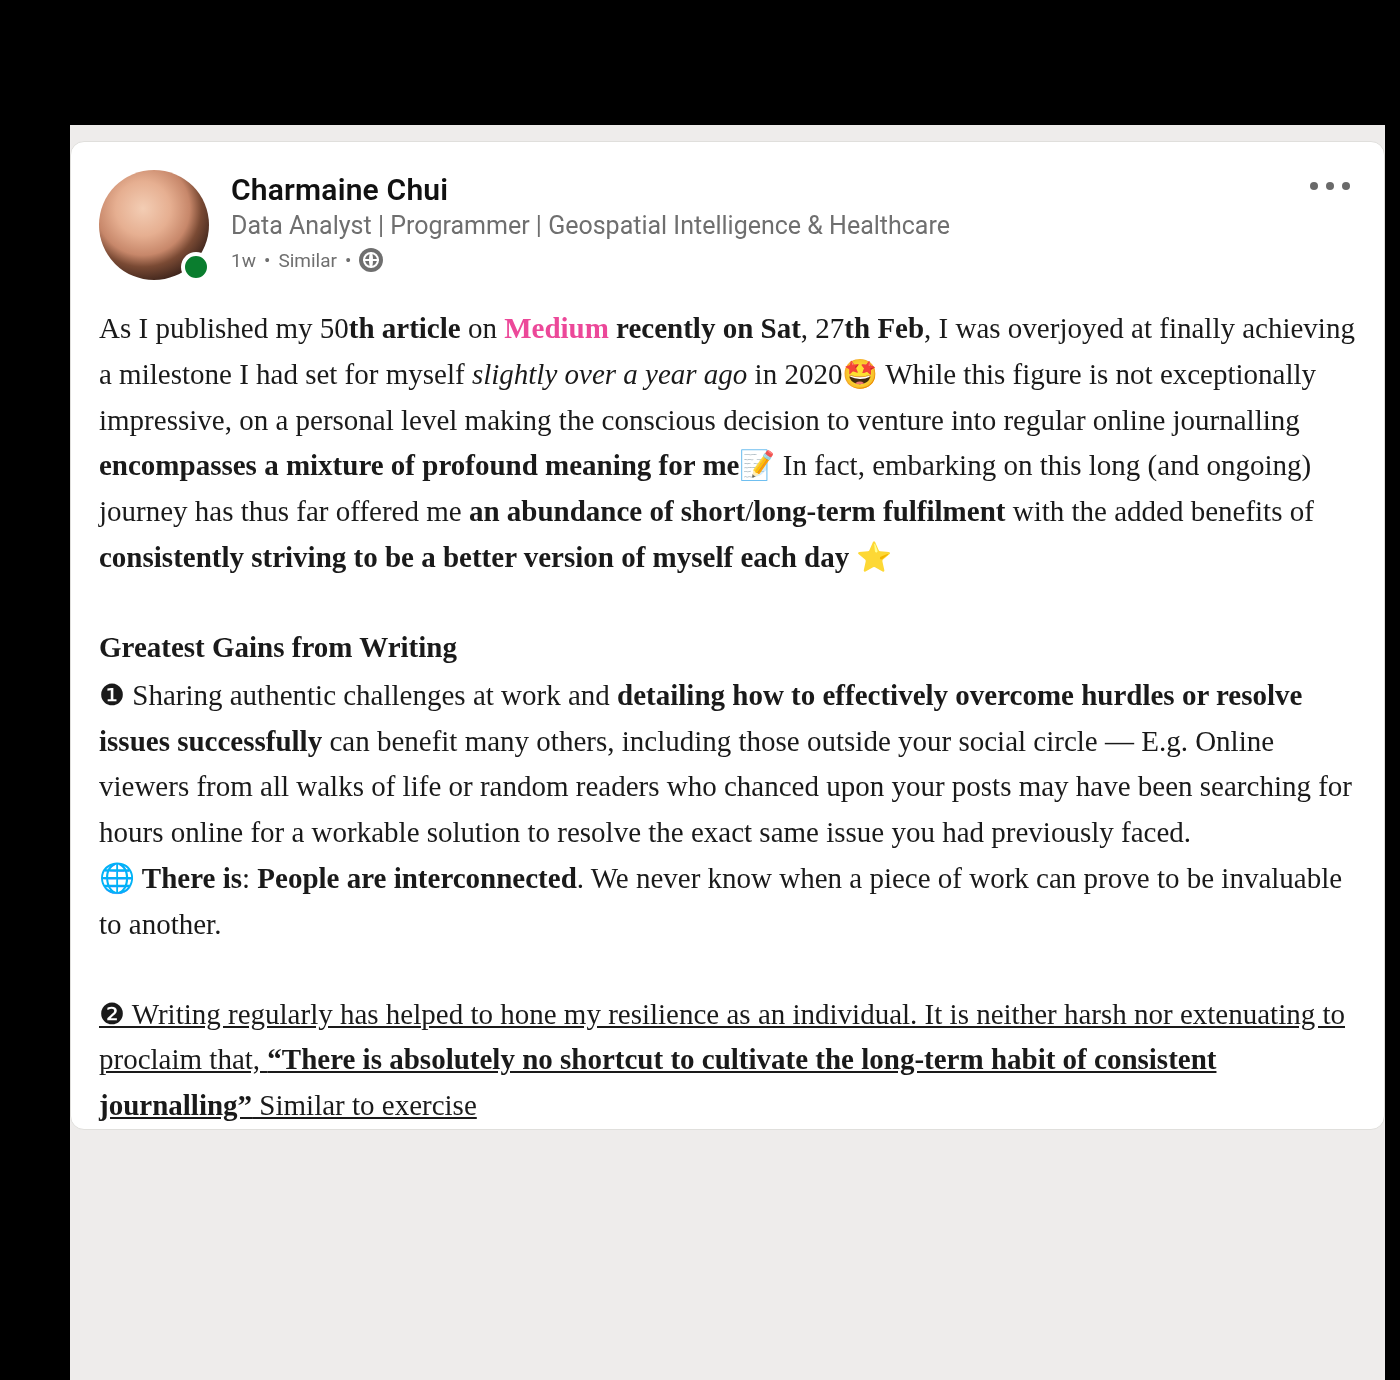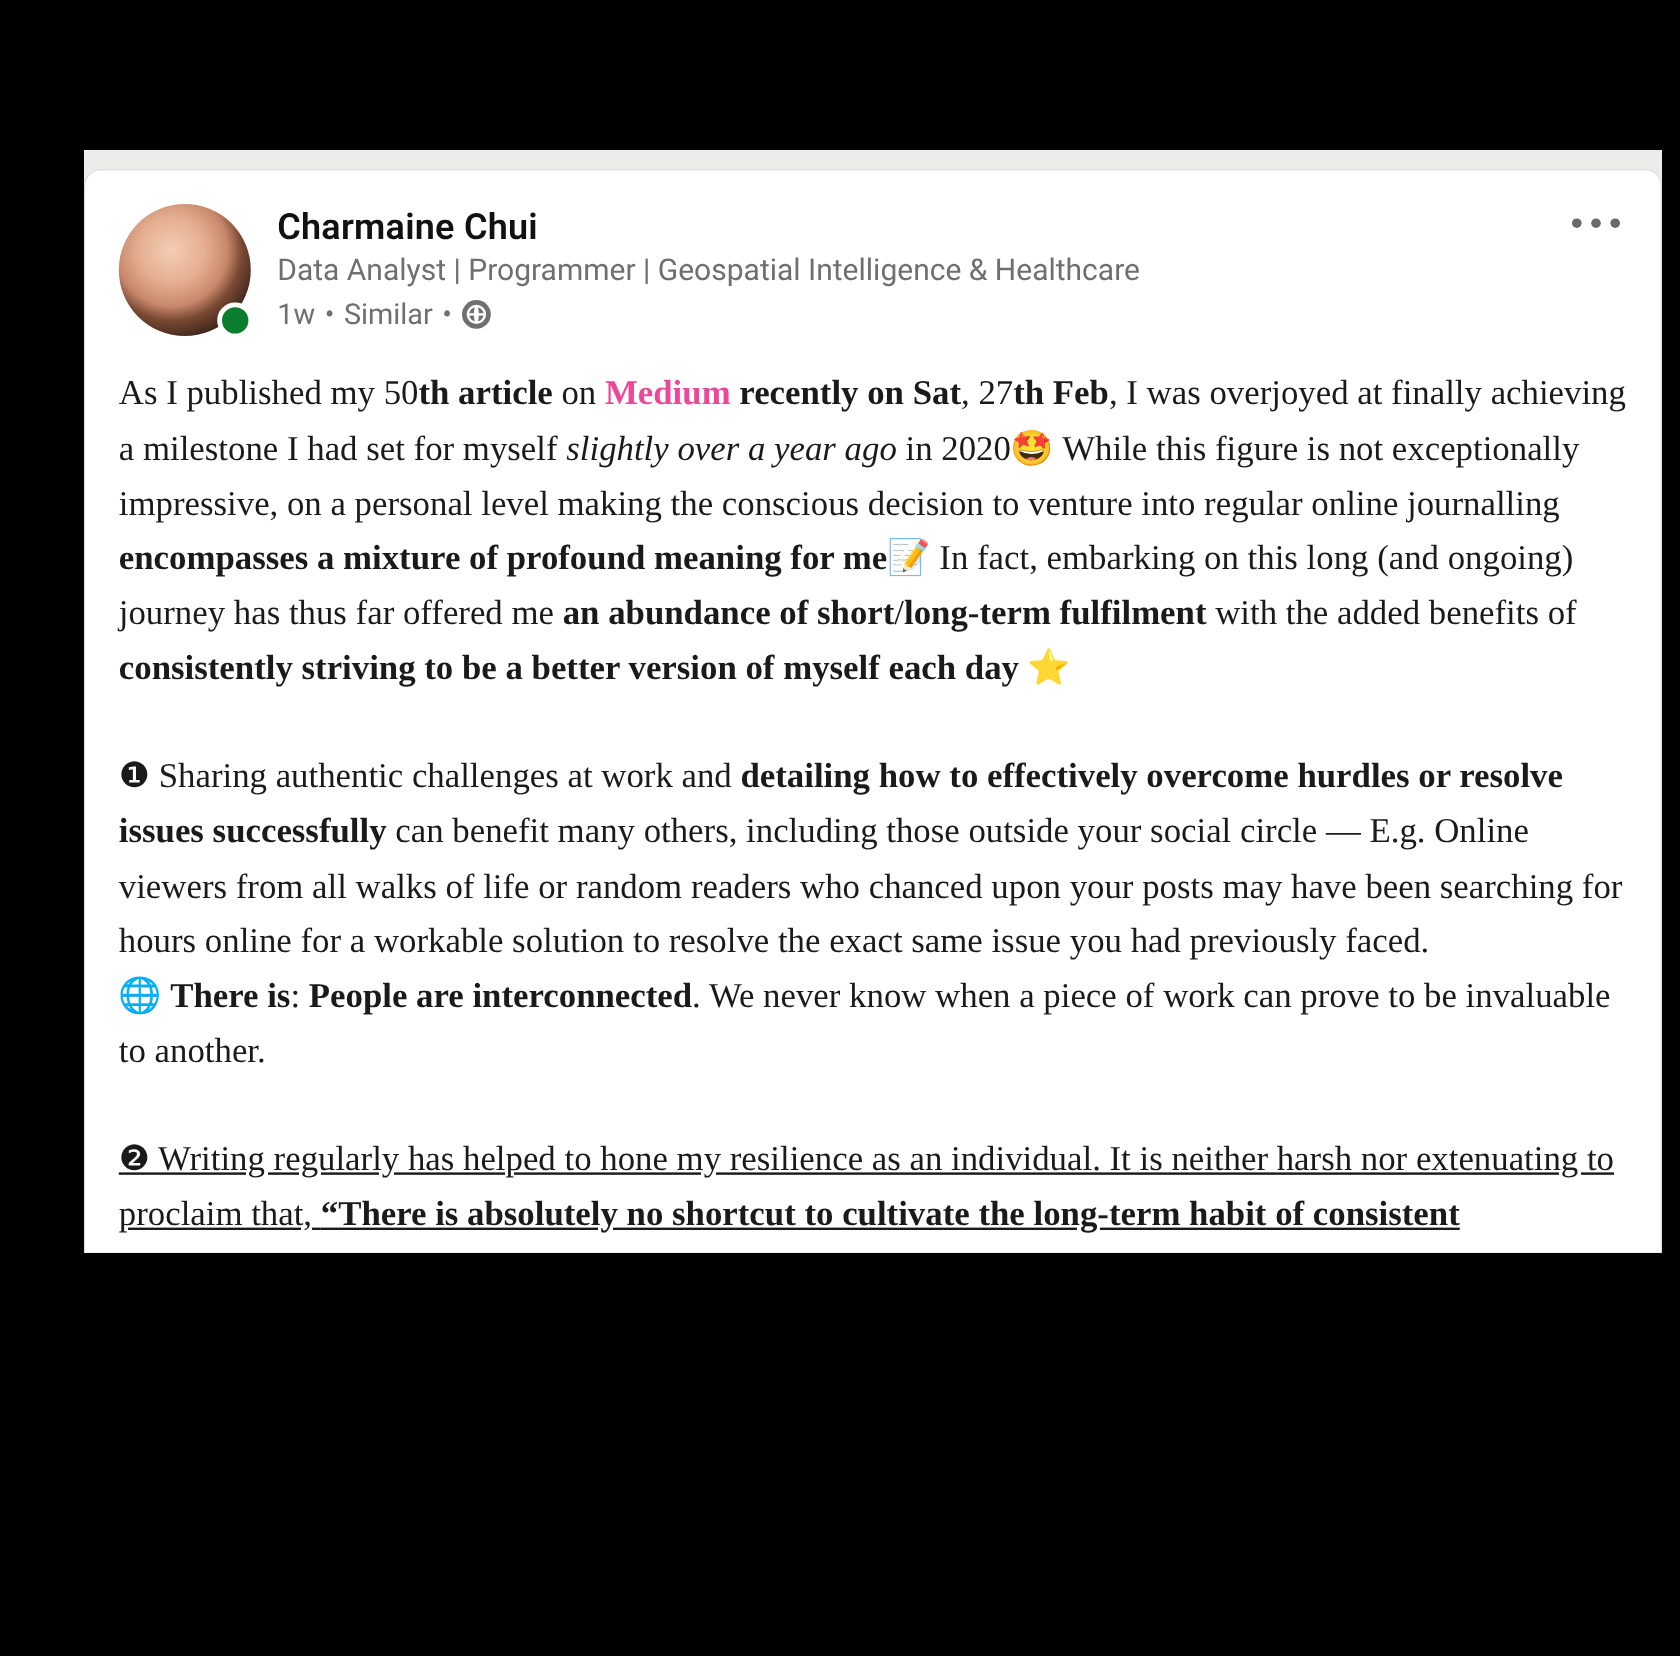--- a/index.html
+++ b/index.html
@@ -7,21 +7,21 @@
   body {
     background: #000;
     font-family: Georgia, 'Times New Roman', serif;
     color: #1a1a1a;
   }
   .stage {
     position: absolute;
     left: 70px;
     top: 125px;
     width: 1315px;
-    height: 919px;
+    height: 1255px;
     background: #eeeceb;
     overflow: hidden;
   }
   .card {
     position: absolute;
     left: 0;
     top: 16px;
     right: 0;
     background: #fff;
     border: 1px solid #e0dfdc;
@@ -67,21 +67,21 @@
     letter-spacing: 0.2px;
   }
   .headline {
     font-family: -apple-system, "Segoe UI", Roboto, Helvetica, Arial, sans-serif;
     font-size: 25px;
     color: #6f6f6f;
     margin-top: 4px;
   }
   .meta {
     font-family: -apple-system, "Segoe UI", Roboto, Helvetica, Arial, sans-serif;
-    font-size: 24px;
+    font-size: 19px;
     color: #6f6f6f;
     margin-top: 8px;
     display: flex;
     align-items: center;
     gap: 8px;
   }
   .globe {
     width: 24px;
     height: 24px;
     border-radius: 50%;
@@ -168,20 +168,21 @@
       </div>
     </header>
 
     <div class="post">
 
       <p>
         <span>As I published my 50</span><strong>th article</strong><span> on </span><a href="#" class="mlink">Medium</a><strong> recently on Sat</strong><span>, 27</span><strong>th Feb</strong><span>, I was overjoyed at finally achieving a milestone I had set for myself </span><em>slightly over a year ago</em><span> in 2020</span><span class="emoji">🤩</span><span> While this figure is not exceptionally impressive, on a personal level making the conscious decision to venture into regular online journalling </span><strong>encompasses a mixture of profound meaning for me</strong><span class="emoji">📝</span><span> In fact, embarking on this long (and ongoing) journey has thus far offered me </span><strong>an abundance of short</strong><span>/</span><strong>long-term fulfilment</strong><span> with the added benefits of </span><strong>consistently striving to be a better version of myself each day</strong><span> </span><span class="emoji">⭐</span>
       </p>
 
       <p>
+        <span class="section-title">Greatest Gains from Writing</span>
         <span>❶</span><span> Sharing authentic challenges at work and </span><strong>detailing how to effectively overcome hurdles or resolve issues successfully</strong><span> can benefit many others, including those outside your social circle — E.g. Online viewers from all walks of life or random readers who chanced upon your posts may have been searching for hours online for a workable solution to resolve the exact same issue you had previously faced.</span><br>
         <span class="emoji">🌐</span><strong> There is</strong><span>: </span><strong>People are interconnected</strong><span>. We never know when a piece of work can prove to be invaluable to another.</span>
       </p>
 
       <p>
         <span>❷</span><span> Writing regularly has helped to hone my resilience as an individual. It is neither harsh nor extenuating to proclaim that, </span><span class="quote">“There is absolutely no shortcut to cultivate the long-term habit of consistent journalling”</span><span>  Similar to exercise</span>
       </p>
 
     </div>
 

